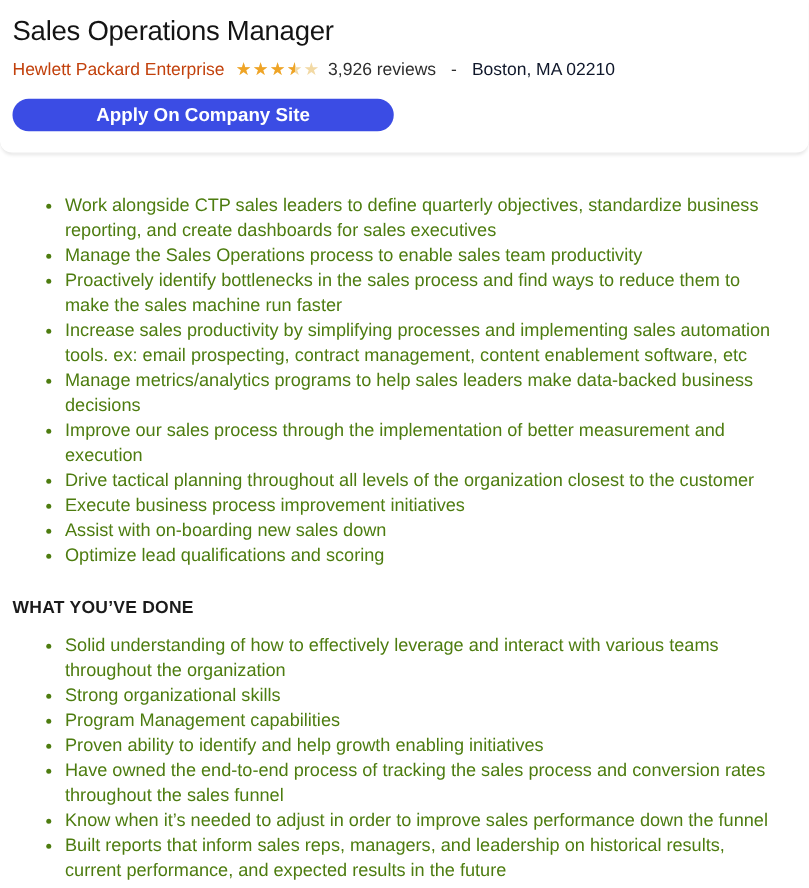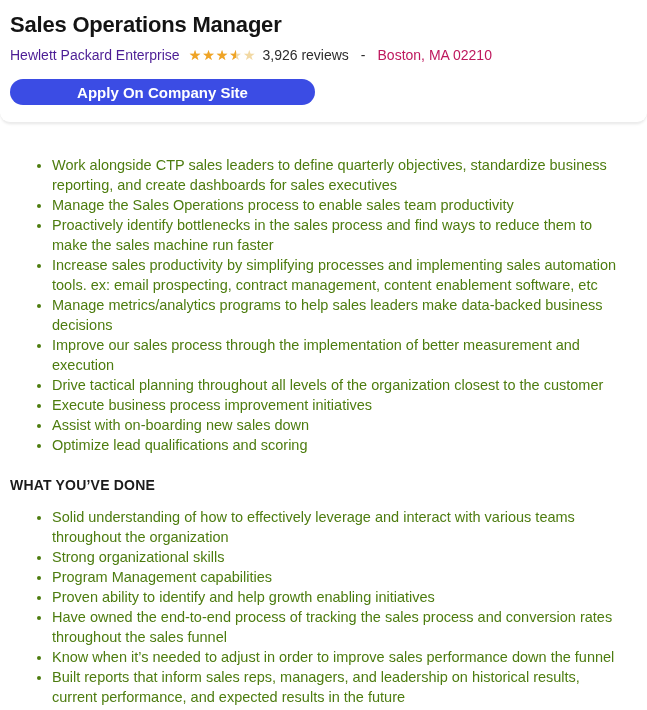--- a/index.html
+++ b/index.html
@@ -14,33 +14,33 @@
   .header-card{
     padding:12px 10px 17px 10px;
     border-bottom:1px solid #ececec;
     border-radius:0 0 10px 10px;
     box-shadow:0 2px 3px -1px rgba(0,0,0,0.10);
     background:#fff;
   }
   .job-title{
     margin:0;
     font-size:22px;
-    font-weight:700;
+    font-weight:400;
     color:#141414;
     letter-spacing:-0.2px;
   }
   .subline{
     margin-top:9px;
     display:flex;
     align-items:center;
     font-size:14px;
     color:#2d2d2d;
   }
   .company-link{
-    color:#4c1d95;
+    color:#c2410c;
     text-decoration:none;
     cursor:pointer;
   }
   .stars{
     margin-left:9px;
     margin-right:6px;
     display:inline-flex;
     letter-spacing:1px;
     cursor:pointer;
   }
@@ -61,21 +61,21 @@
   }
   .reviews-link{
     color:#2d2d2d;
     cursor:pointer;
   }
   .dash-sep{
     margin:0 12px;
     color:#2d2d2d;
   }
   .location{
-    color:#be185d;
+    color:#0f172a;
   }
   .apply-btn{
     margin-top:16px;
     width:305px;
     height:26px;
     border:none;
     border-radius:21px;
     background:#3b4ce4;
     color:#ffffff;
     font-family:"Liberation Sans", sans-serif;

